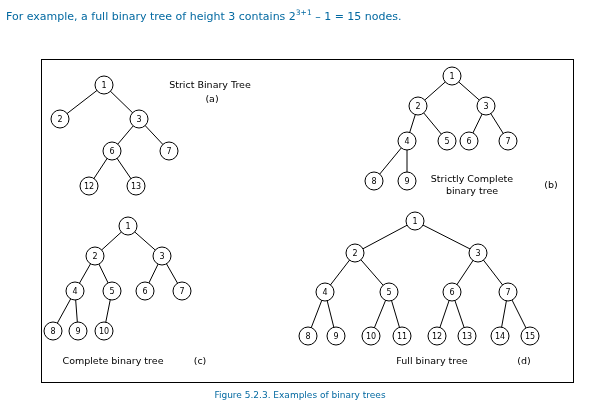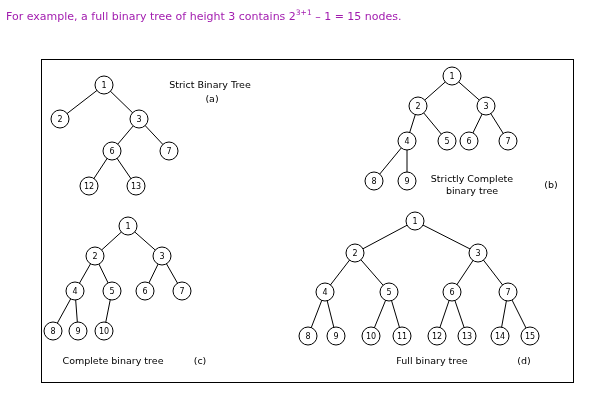--- a/index.html
+++ b/index.html
@@ -1,18 +1,18 @@
 <!DOCTYPE html>
 <html><head>
 <meta charset="utf-8">
 <style>
   html,body{margin:0;padding:0;background:#fff;}
   .page{
     position:relative;width:600px;height:418px;background:#ffffff;
-    font-family:"DejaVu Sans",sans-serif;color:#a21caf;overflow:hidden;border-radius:7px;
+    font-family:"DejaVu Sans",sans-serif;color:#0369a1;overflow:hidden;border-radius:7px;
   }
   .intro{position:absolute;left:6px;top:8px;font-size:11px;white-space:nowrap;}
   .intro sup{font-size:7.5px;}
   .figure-box{position:absolute;left:41px;top:59px;width:533px;height:324px;border:1px solid #000;box-sizing:border-box;}
   svg.canvas{position:absolute;left:0;top:0;width:612px;height:418px;pointer-events:none;}
   .edge{stroke:#000;stroke-width:1;}
   .node{fill:#fff;stroke:#000;stroke-width:1;}
   .node-num{font-family:"DejaVu Sans",sans-serif;font-size:8px;text-anchor:middle;fill:#000;}
   .tree-label{font-family:"DejaVu Sans",sans-serif;font-size:9.5px;text-anchor:middle;fill:#000;}
   .caption{position:absolute;left:0;right:0;top:390px;text-align:center;font-size:9px;}
@@ -160,14 +160,15 @@
         <text x="467" y="339" class="node-num">13</text>
         <circle cx="500" cy="336" r="9" class="node"></circle>
         <text x="500" y="339" class="node-num">14</text>
         <circle cx="530" cy="336" r="9" class="node"></circle>
         <text x="530" y="339" class="node-num">15</text>
         <text x="432" y="364" class="tree-label">Full binary tree</text>
         <text x="524" y="364" class="tree-label">(d)</text>
       </g>
     </svg>
 
+  <div class="caption">Figure 5.2.3. Examples of binary trees</div>
 
 </div>
 
 </body></html>

